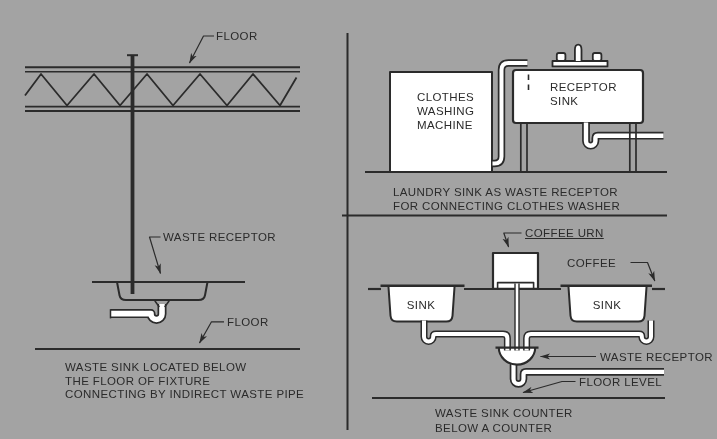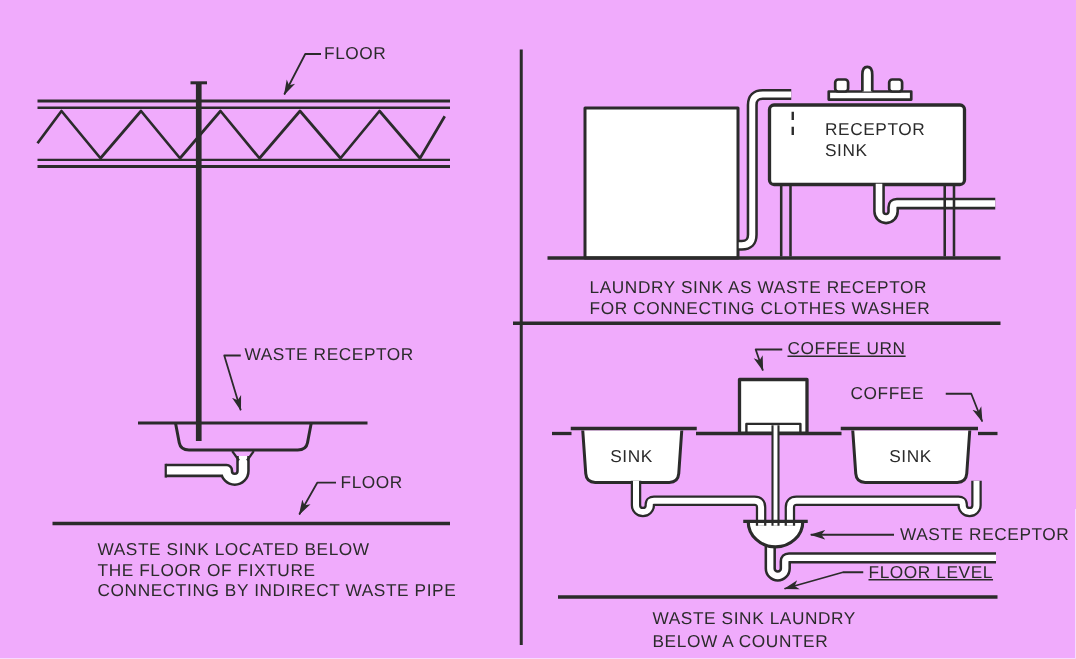--- a/index.html
+++ b/index.html
@@ -1,17 +1,17 @@
 <!DOCTYPE html>
 <html><head>
 <meta charset="utf-8">
 <style>
   html,body{margin:0;padding:0;background:#ffffff;}
   #stage{
-    position:relative;width:717px;height:439px;background:#f0abfc;overflow:hidden;
+    position:relative;width:717px;height:439px;background:#a3a3a3;overflow:hidden;
     font-family:"Liberation Sans",sans-serif;color:#2b2b2b;
   }
   #lineart{position:absolute;left:0;top:0;}
   .lbl{
     position:absolute;font-size:11.5px;line-height:13px;letter-spacing:0.4px;
     white-space:nowrap;color:#2b2b2b;
   }
   .cap{line-height:13.5px;}
   .lh14{line-height:14px;}
   .ctr{text-align:center;}
@@ -133,33 +133,38 @@
 
   <div class="lbl" style="left:216px;top:30px;">FLOOR</div>
   <div class="lbl" style="left:163px;top:231px;">WASTE RECEPTOR</div>
   <div class="lbl" style="left:227px;top:316px;">FLOOR</div>
   <div class="lbl cap" style="left:65px;top:361px;">
     <div>WASTE SINK LOCATED BELOW</div>
     <div>THE FLOOR OF FIXTURE</div>
     <div>CONNECTING BY INDIRECT WASTE PIPE</div>
   </div>
 
+  <div class="lbl lh14" style="left:417px;top:90px;">
+    <div>CLOTHES</div>
+    <div>WASHING</div>
+    <div>MACHINE</div>
+  </div>
   <div class="lbl lh14" style="left:550px;top:80px;">
     <div>RECEPTOR</div>
     <div>SINK</div>
   </div>
   <div class="lbl cap" style="left:393px;top:186px;">
     <div>LAUNDRY SINK AS WASTE RECEPTOR</div>
     <div>FOR CONNECTING CLOTHES WASHER</div>
   </div>
 
   <div class="lbl" style="left:525px;top:227px;text-decoration:underline;">COFFEE URN</div>
   <div class="lbl" style="left:567px;top:257px;">COFFEE</div>
   <div class="lbl ctr" style="left:393px;top:299px;width:56px;">SINK</div>
   <div class="lbl ctr" style="left:579px;top:299px;width:56px;">SINK</div>
   <div class="lbl" style="left:600px;top:351px;">WASTE RECEPTOR</div>
-  <div class="lbl" style="left:579px;top:376px;text-decoration:underline;">FLOOR LEVEL</div>
+  <div class="lbl" style="left:579px;top:376px;">FLOOR LEVEL</div>
   <div class="lbl" style="left:435px;top:406px;line-height:15px;">
-    <div>WASTE SINK LAUNDRY</div>
+    <div>WASTE SINK COUNTER</div>
     <div>BELOW A COUNTER</div>
   </div>
 
 </div>
 
 </body></html>

